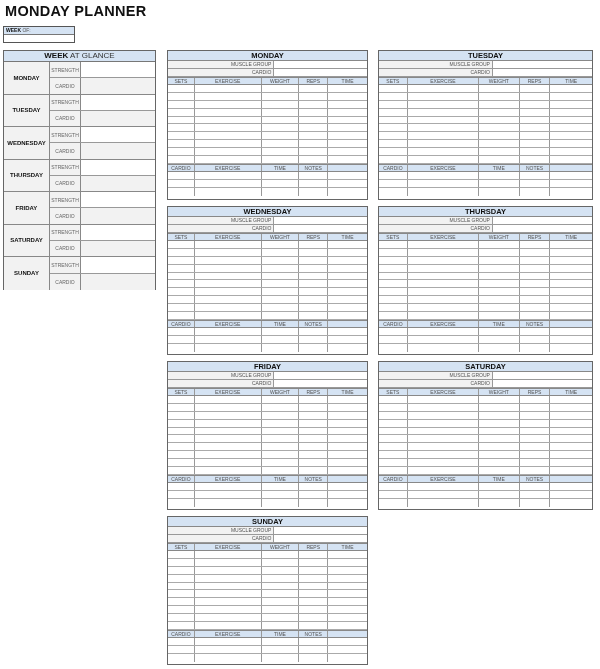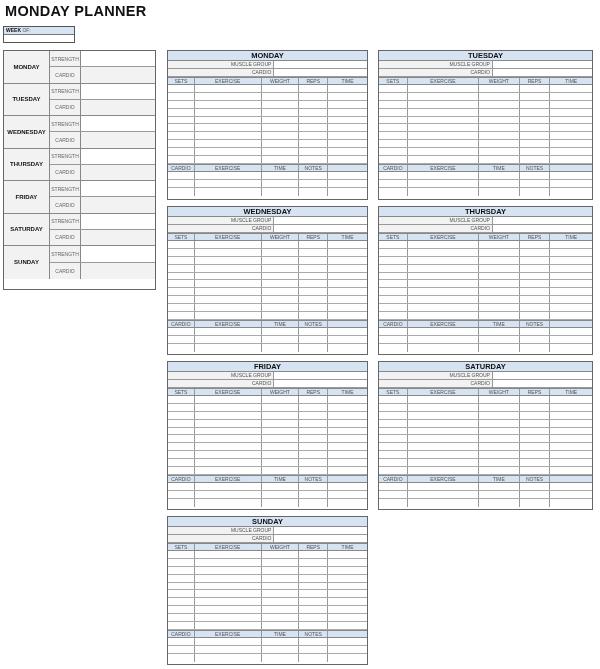--- a/index.html
+++ b/index.html
@@ -52,20 +52,24 @@
 
 <div class="weekof">
   <div class="lbl">
     <b>WEEK</b>
     <span>OF:</span>
   </div>
   <div class="val"></div>
 </div>
 
 <div class="glance">
+  <div class="hdr">
+    <b>WEEK</b>
+    <span>AT GLANCE</span>
+  </div>
   <div id="glance-days">
       <div class="gday">
         <div class="dname">MONDAY</div>
         <div class="rows">
           <div class="row">
             <div class="type">STRENGTH</div>
             <div class="v"></div>
           </div>
           <div class="row">
             <div class="type">CARDIO</div>

